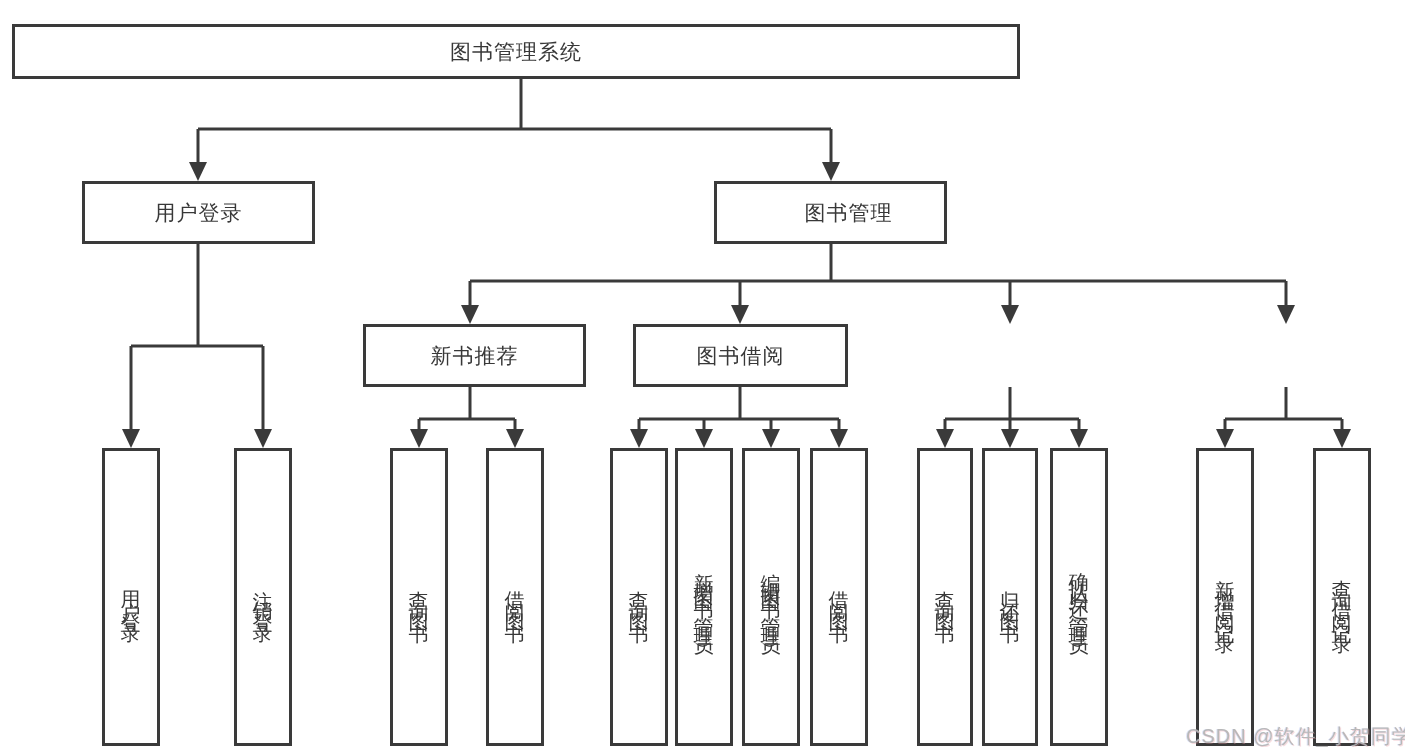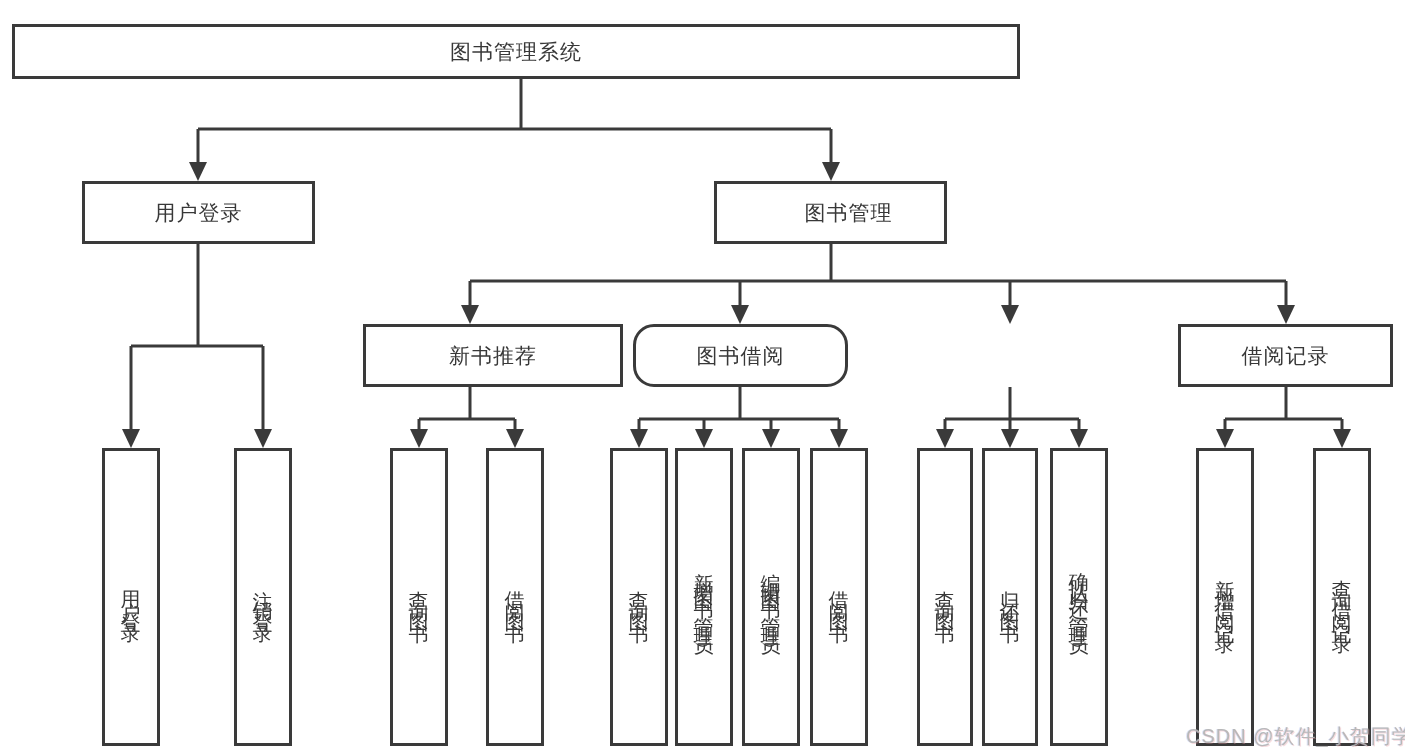--- a/index.html
+++ b/index.html
@@ -115,23 +115,22 @@
       <polygon points="1216,418 1234,418 1225,437"></polygon>
       <polygon points="1333,418 1351,418 1342,437"></polygon>
     </g>
   </svg>
 
   <div class="box hbox" style="left:12px; top:13px; width:1008px; height:55px;">图书管理系统</div>
 
   <div class="box hbox" style="left:82px; top:170px; width:233px; height:63px;">用户登录</div>
   <div class="box hbox" style="left:714px; top:170px; width:233px; height:63px;padding-left:36px;">图书管理</div>
 
-  <div class="box hbox" style="left:363px; top:313px; width:260px; height:63px;">新书推荐</div>
-  <div class="box hbox" style="left:633px; top:313px; width:215px; height:63px;border-radius:21px;">图书借阅</div>
-  <div class="box hbox" style="left:1178px; top:313px; width:215px; height:63px;">借阅记录</div>
+  <div class="box hbox" style="left:363px; top:313px; width:223px; height:63px;">新书推荐</div>
+  <div class="box hbox" style="left:633px; top:313px; width:215px; height:63px;">图书借阅</div>
 
   <div class="box vbox" style="left:102px;">用户登录</div>
   <div class="box vbox" style="left:234px;">注销登录</div>
 
   <div class="box vbox" style="left:390px;">查询图书</div>
   <div class="box vbox" style="left:486px;">借阅图书</div>
 
   <div class="box vbox" style="left:610px;">查询图书</div>
   <div class="box vbox long" style="left:675px;">新增图书（管理员）</div>
   <div class="box vbox long" style="left:742px;">编辑图书（管理员）</div>

